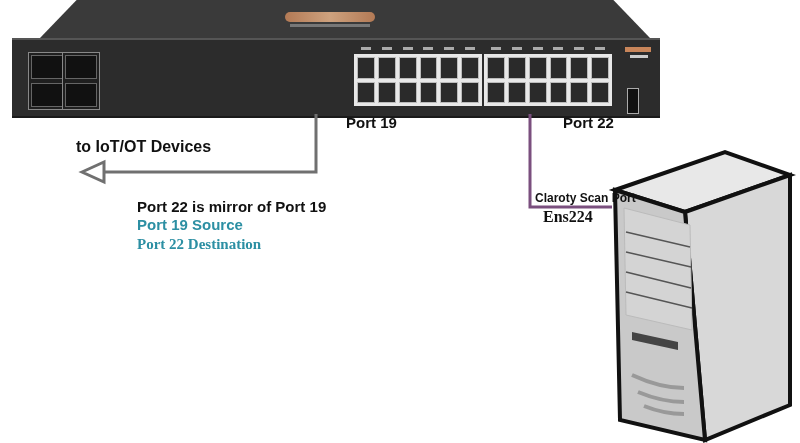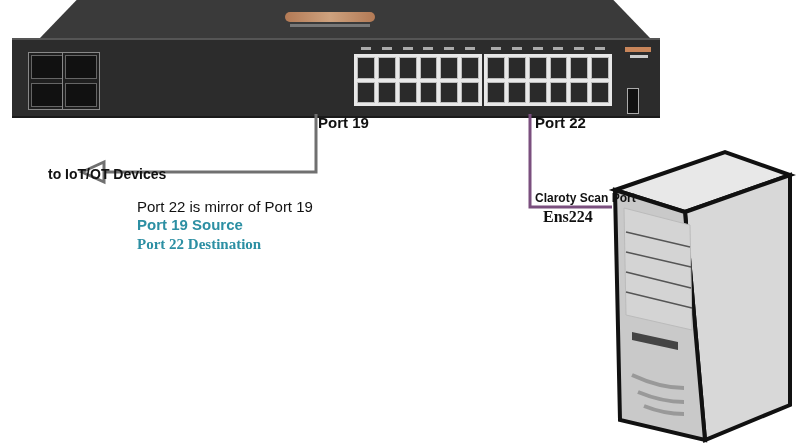--- a/index.html
+++ b/index.html
@@ -24,25 +24,25 @@
                display:grid; grid-template-columns:repeat(6,1fr); grid-template-rows:1fr 1fr; gap:3px; }
   .rj45 { background:#2a2a2a; border:1px solid #bbb; }
   .port-labels { top:47px; height:6px; display:flex; justify-content:space-around; }
   .port-labels span { width:10px; height:3px; background:#aaa; display:block; }
 
   .mgmt-usb { left:627px; top:88px; width:10px; height:24px; background:#111; border:1px solid #aaa; }
   .aruba-small { left:625px; top:47px; width:26px; height:5px; background:#c8855a; }
   .model-small { left:630px; top:55px; width:18px; height:3px; background:#ccc; }
 
   
-  .lbl-bold { font-weight:bold; color:#111; }
+  .lbl-bold { font-weight:bold; color:#111;padding-left:28px; }
   .port19-label { left:318px; top:114px; font-size:15px; }
   .port22-label { left:535px; top:114px; font-size:15px;text-align:right; }
-  .iot-label { left:48px; top:138px; font-size:14px;margin-top:28px; }
-  .mirror-line1 { left:137px; top:198px; font-size:15px; font-weight:normal; color:#111; }
+  .iot-label { left:48px; top:138px; font-size:16px; }
+  .mirror-line1 { left:137px; top:198px; font-size:15px; font-weight:bold; color:#111; }
   .mirror-line2 { left:137px; top:216px; font-size:15px; font-weight:bold; color:#2c8fa3; }
   .mirror-line3 { left:137px; top:236px; font-size:15px; font-weight:bold; color:#2c8fa3;font-family:Liberation Serif, serif; }
   .claroty-label { left:535px; top:191px; font-size:12px; font-weight:bold; color:#111; }
   .ens-label { left:543px; top:208px; font-size:16px; font-weight:bold; color:#111;font-family:Liberation Serif, serif; }
 
   svg.overlay { position:absolute; left:0; top:0; }
 </style>
 </head>
 <body>
 

